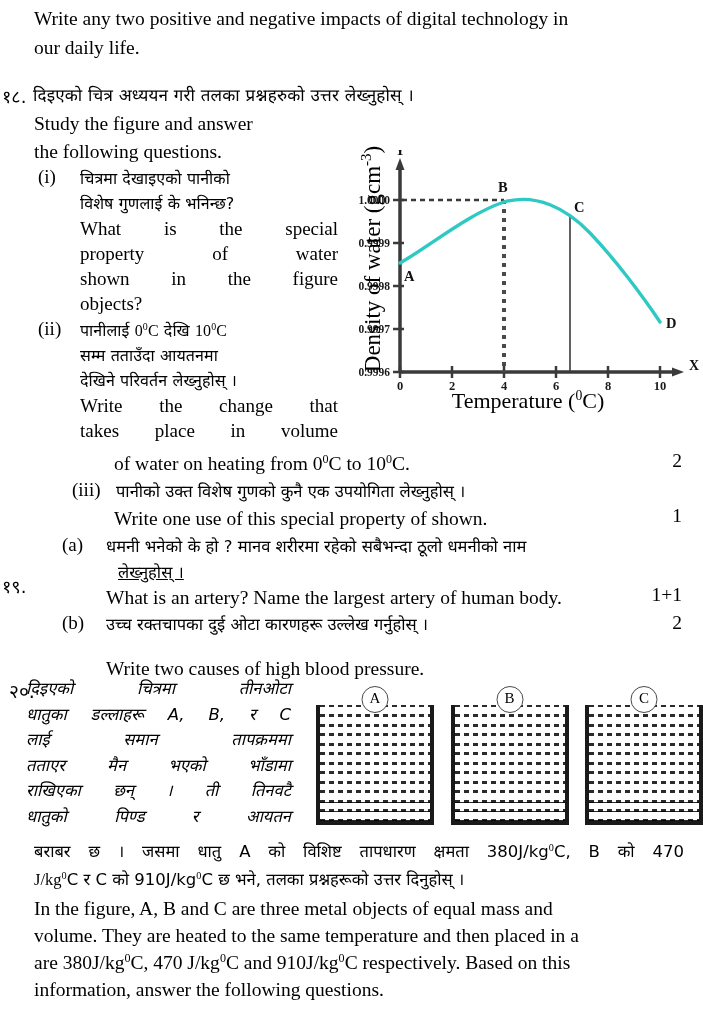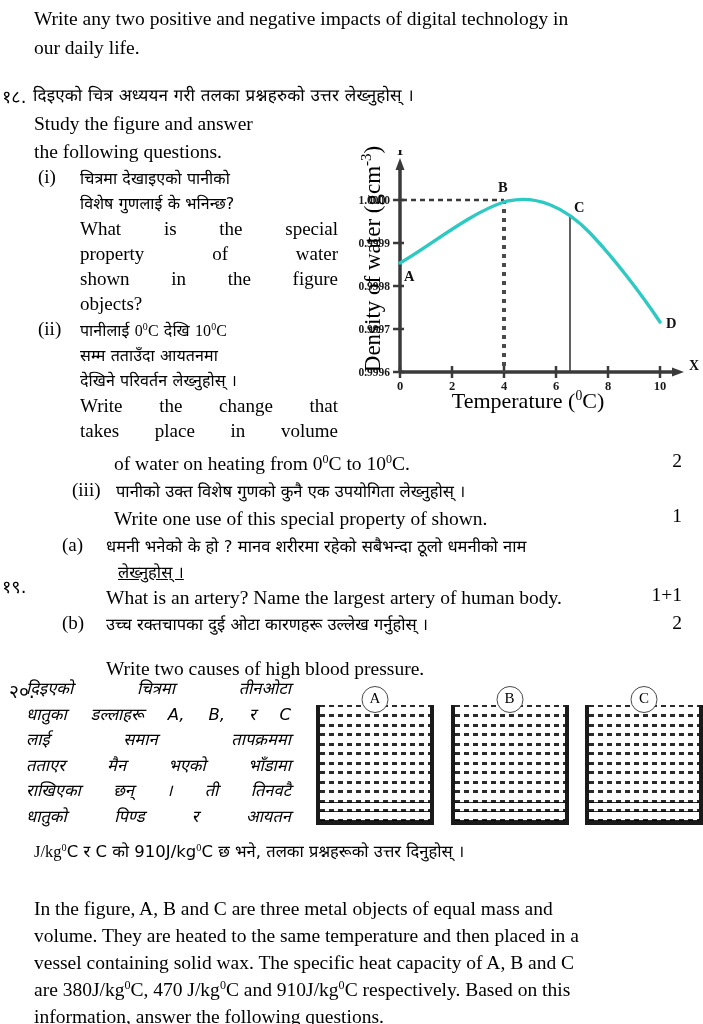--- a/index.html
+++ b/index.html
@@ -446,28 +446,30 @@
       <div class="tag">B</div>
     </div>
     <div class="beaker">
       <div class="vessel"></div>
       <div class="vesselborder"></div>
       <div class="tag">C</div>
     </div>
   </div>
 
   <div class="bottom-np">
+    <div class="j">
+      <span>बराबर छ । जसमा धातु A को विशिष्ट तापधारण क्षमता 380J/kg</span><sup class="deg ser">0</sup><span>C, B को 470</span>
+    </div>
     <div>
       <span class="ser">J/kg</span><sup class="deg ser">0</sup><span>C र C को 910J/kg</span><sup class="deg ser">0</sup><span>C छ भने, तलका प्रश्नहरूको उत्तर दिनुहोस् ।</span>
     </div>
   </div>
 
   <div class="bottom-en">
     <div>In the figure, A, B and C are three metal objects of equal mass and</div>
     <div>volume. They are heated to the same temperature and then placed in a</div>
-    <div>vessel containing solid wax. The specific heat capacity of A, B and C</div>
     <div>
       <span>are 380J/kg</span><sup class="deg">0</sup><span>C, 470 J/kg</span><sup class="deg">0</sup><span>C and 910J/kg</span><sup class="deg">0</sup><span>C respectively. Based on this</span>
     </div>
     <div class="lastline">information, answer the following questions.</div>
   </div>
 
 </div>
 
 </body></html>

